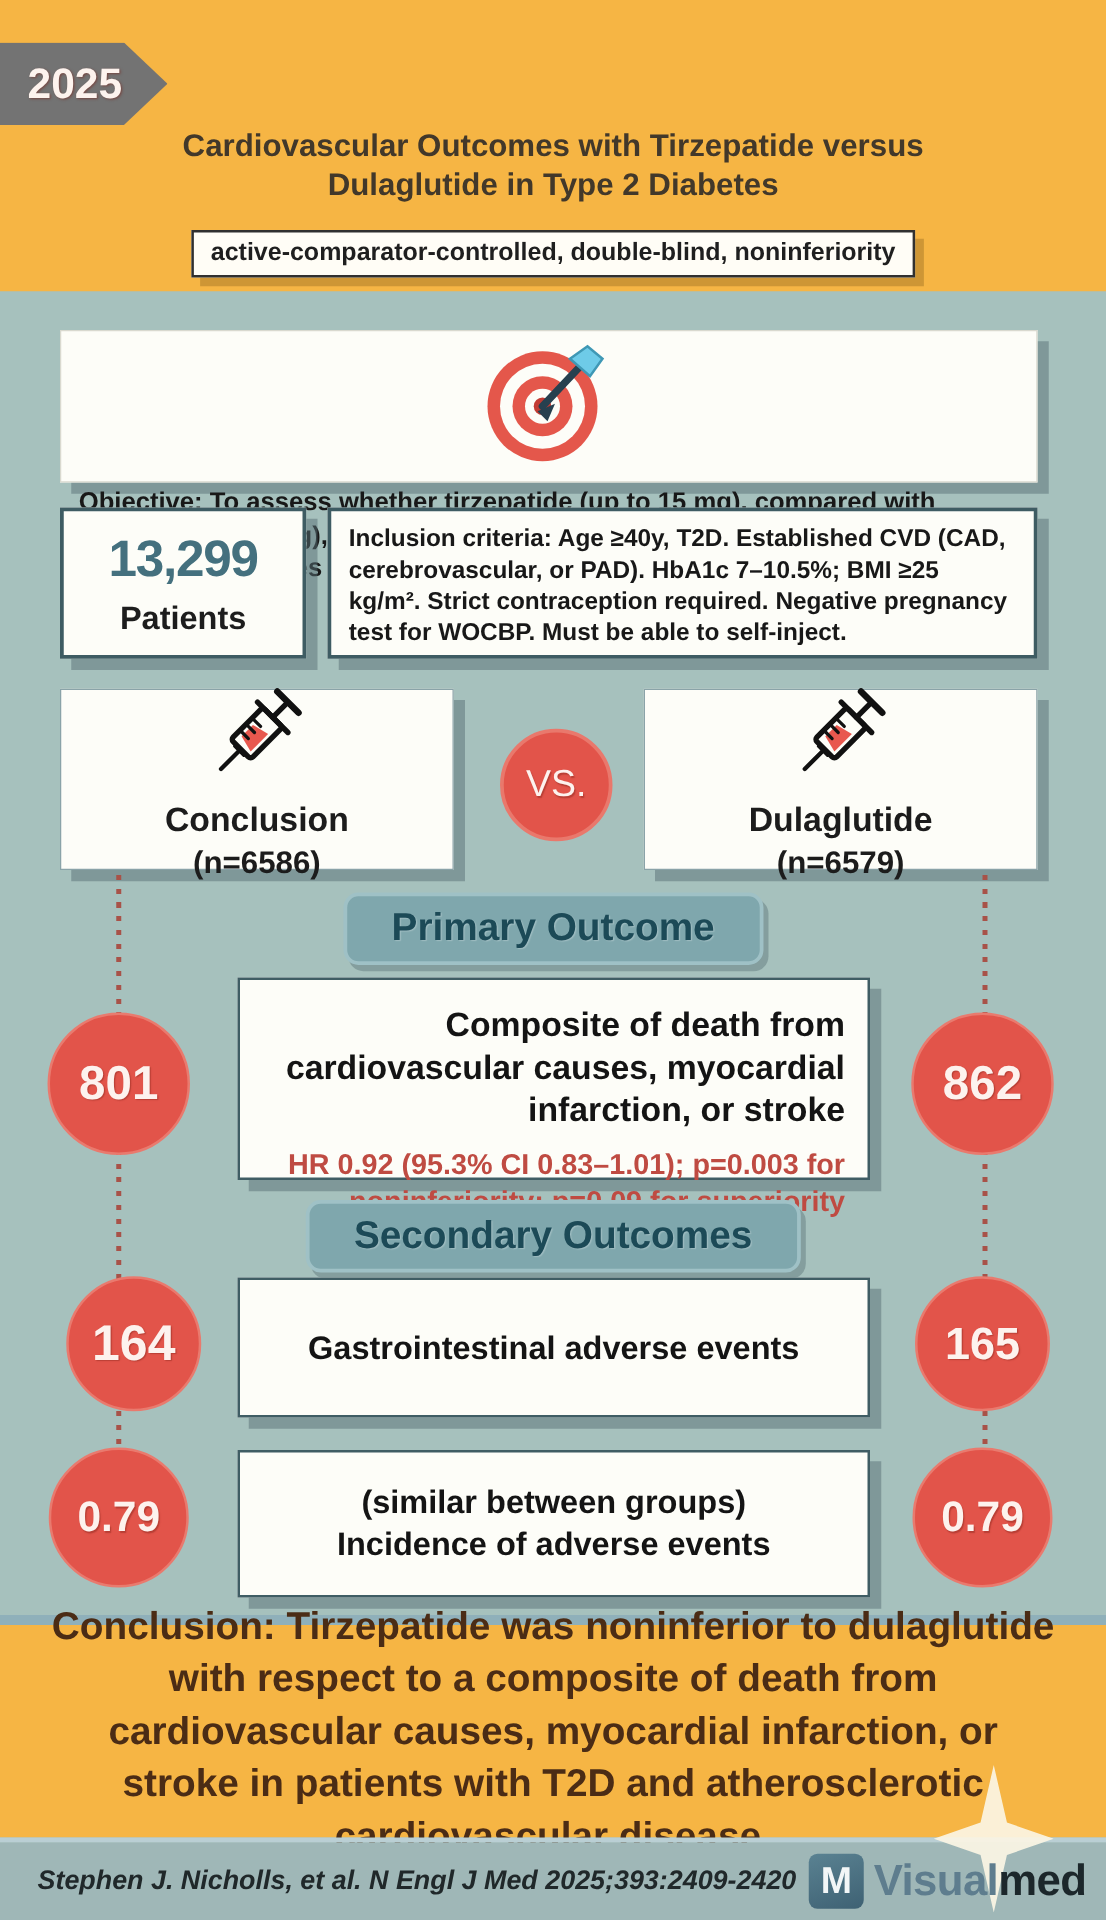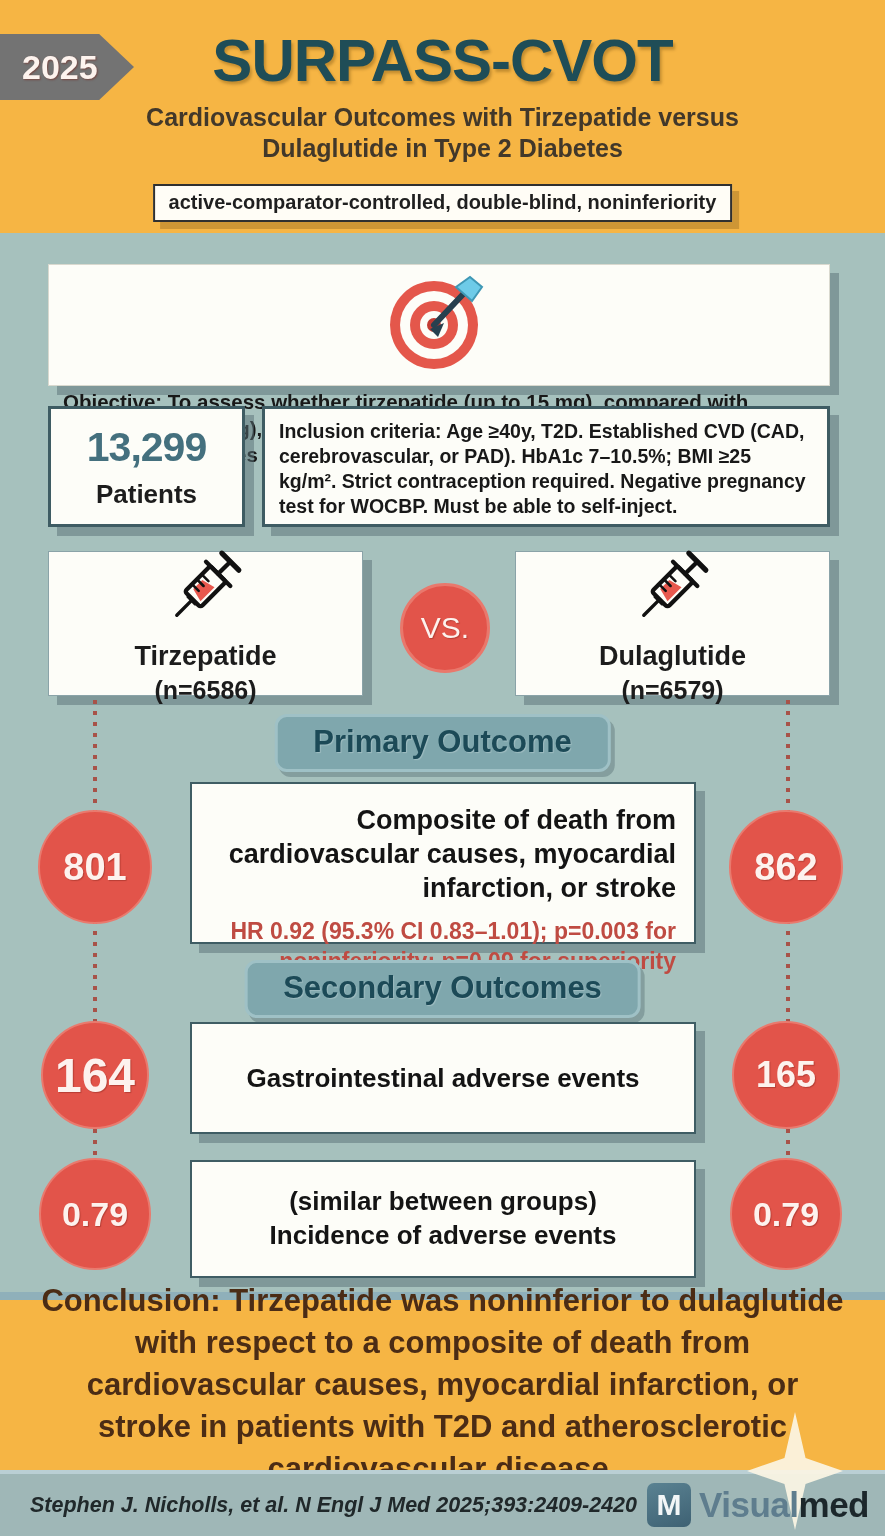--- a/index.html
+++ b/index.html
@@ -227,21 +227,21 @@
     background: #e2544a;
     border: 2px solid #e97a6e;
     color: #fdf2ee;
     display: flex; align-items: center; justify-content: center;
     font-weight: bold;
     z-index: 2;
     text-shadow: 1px 1px 1px rgba(120,30,20,.4);
   }
   .c-801 { left: 38px;  top: 810px;  width: 114px; height: 114px; font-size: 38px; }
   .c-862 { left: 729px; top: 810px;  width: 114px; height: 114px; font-size: 38px; }
-  .c-164 { left: 41px;  top: 1021px; width: 108px; height: 108px; font-size: 48px; text-align: center; }
+  .c-164 { left: 53px;  top: 1021px; width: 108px; height: 108px; font-size: 40px; text-align: center; }
   .c-165 { left: 732px; top: 1021px; width: 108px; height: 108px; font-size: 36px; }
   .c-079l { left: 39px;  top: 1158px; width: 112px; height: 112px; font-size: 34px; }
   .c-079r { left: 730px; top: 1158px; width: 112px; height: 112px; font-size: 34px; }
 
   
   .strip-a { position: absolute; left: 0; top: 1292px; width: 885px; height: 8px; background: #8fb0ba; }
   .band-conclusion {
     position: absolute;
     left: 0; top: 1300px;
     width: 885px; height: 170px;
@@ -307,21 +307,20 @@
 </style>
 </head>
 <body>
 
 <div class="page">
 
   <div class="band-top">
     <div class="year-ribbon">
       <span>2025</span>
     </div>
-    <div class="main-title">SURPASS-CVOT</div>
     <div class="sub-title">Cardiovascular Outcomes with Tirzepatide versus Dulaglutide in Type 2 Diabetes</div>
     <div class="design-tag">active-comparator-controlled, double-blind, noninferiority</div>
   </div>
 
   <div class="card objective-box">
     <svg class="icon-svg" width="100" height="100" viewBox="0 0 100 100">
       <circle cx="48" cy="52" r="44" fill="#e4574b"></circle>
       <circle cx="48" cy="52" r="34" fill="#fdfdf8"></circle>
       <circle cx="48" cy="52" r="24" fill="#e4574b"></circle>
       <circle cx="48" cy="52" r="14" fill="#fdfdf8"></circle>
@@ -350,21 +349,21 @@
         <polygon points="33,58 37,42 52,42 56,58" fill="#e8584e" stroke="none"></polygon>
         <line x1="40" y1="39" x2="40" y2="48" stroke-width="3"></line>
         <line x1="48" y1="39" x2="48" y2="48" stroke-width="3"></line>
         <line x1="56" y1="39" x2="56" y2="48" stroke-width="3"></line>
         <line x1="70" y1="30" x2="70" y2="70" stroke-width="5"></line>
         <line x1="70" y1="50" x2="90" y2="50" stroke-width="5"></line>
         <line x1="90" y1="36" x2="90" y2="64" stroke-width="6"></line>
       </g>
     </svg>
     <div class="arm-name">
-      <span class="name">Tirzepatide</span>
+      <span class="name">Conclusion</span>
       <span class="n">(n=6586)</span>
     </div>
   </div>
 
   <div class="vs-circle">
     <span>VS.</span>
   </div>
 
   <div class="card arm-box arm-right">
     <svg class="icon-svg" width="86" height="86" viewBox="0 0 100 100">

